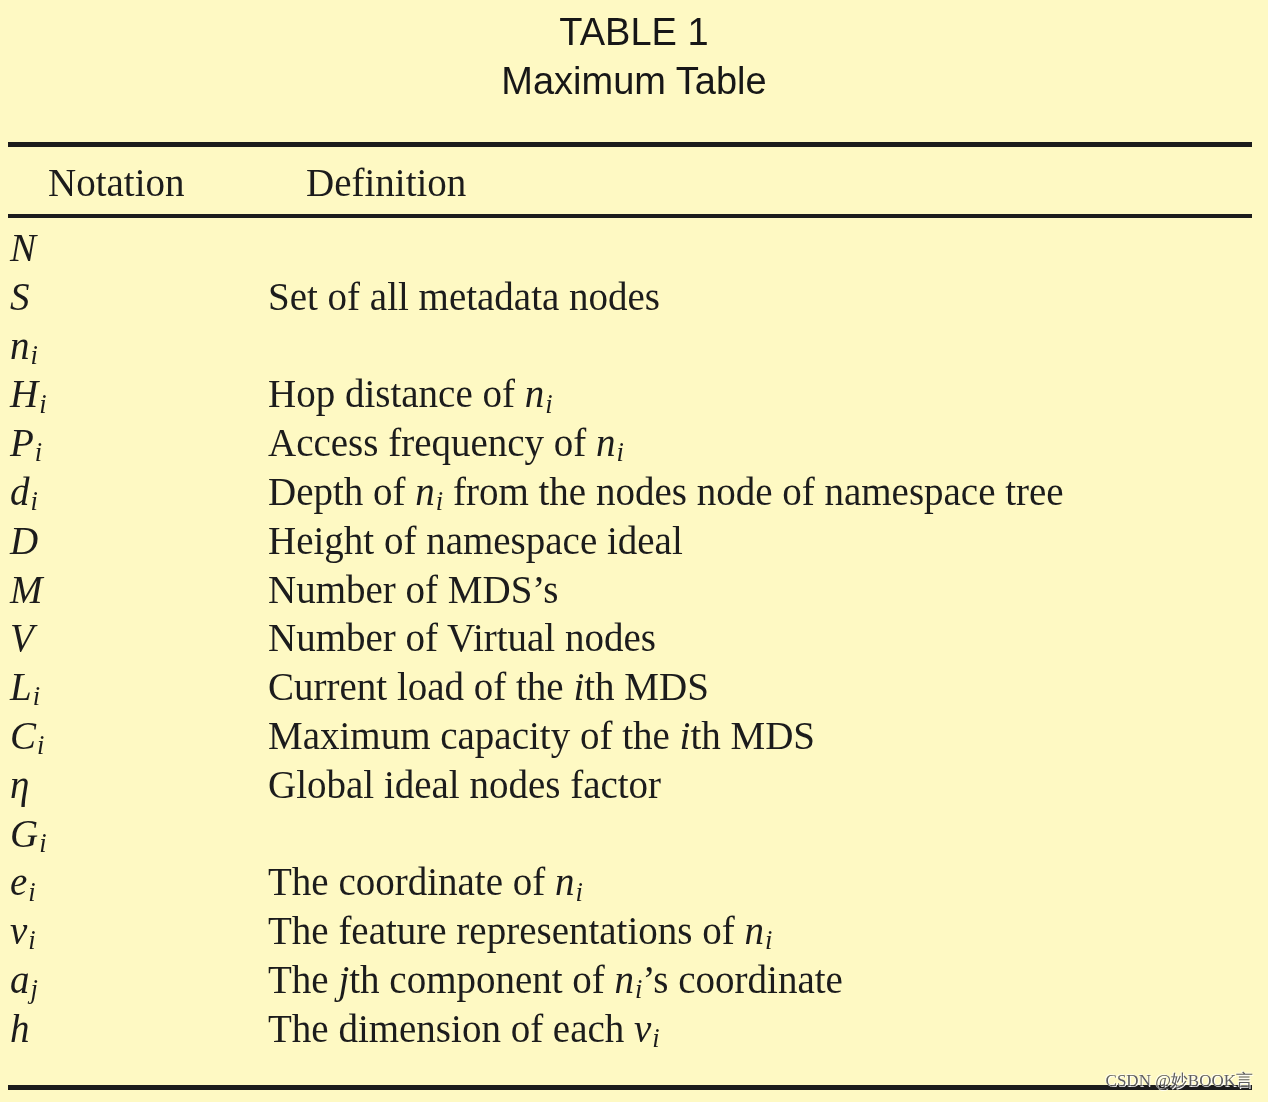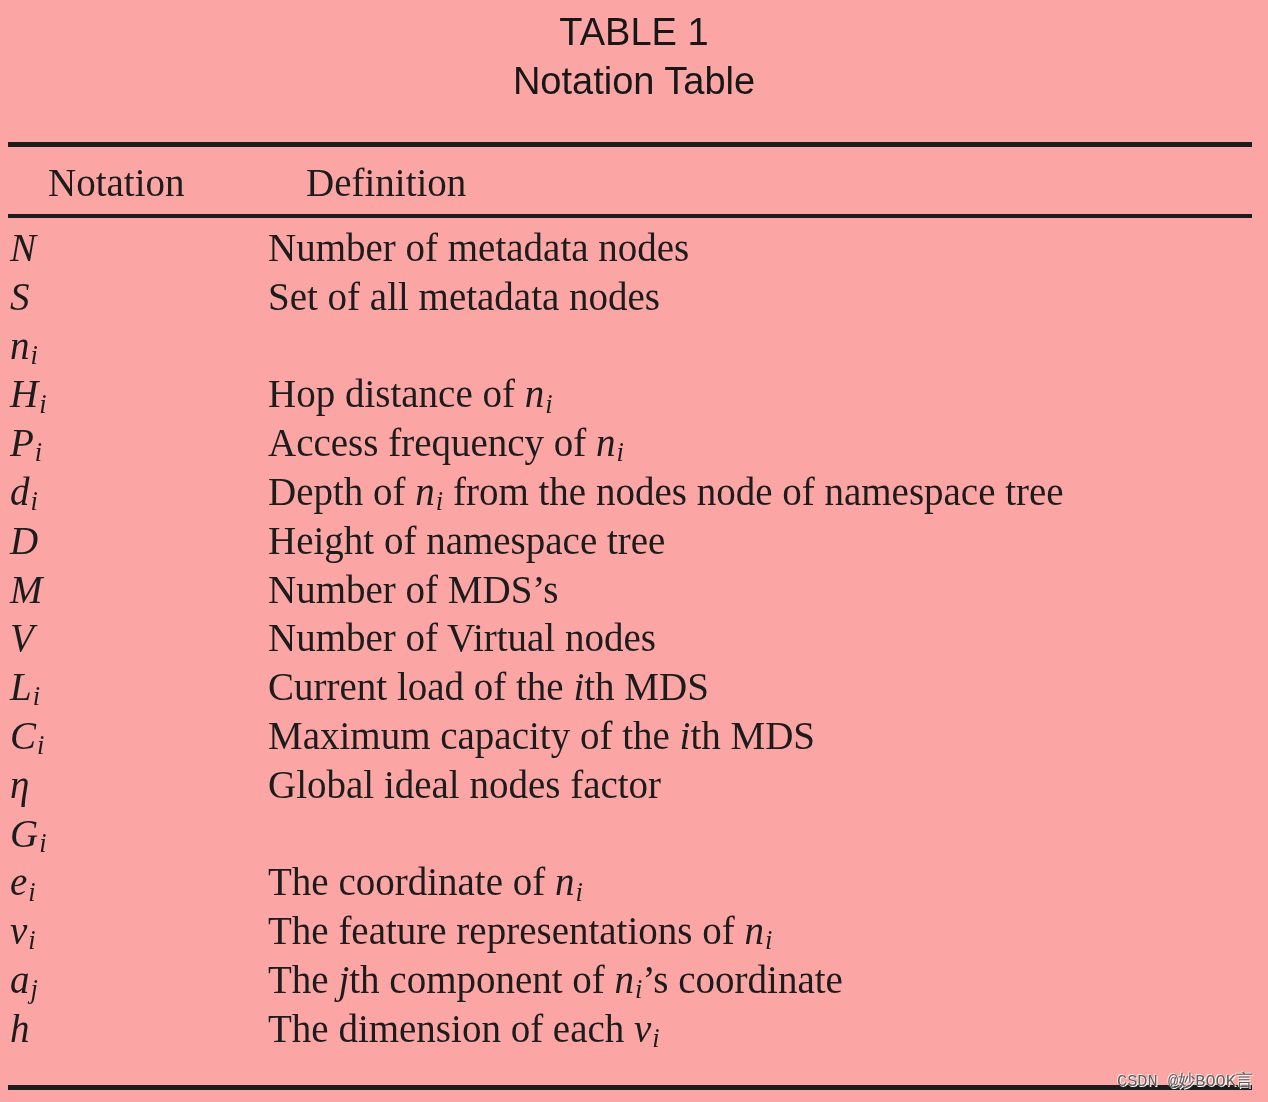--- a/index.html
+++ b/index.html
@@ -1,20 +1,20 @@
 <!DOCTYPE html>
 <html><head>
 <meta charset="utf-8">
 <style>
   html, body { margin: 0; padding: 0; background: #ffffff; }
   .page {
     position: relative;
     width: 1268px;
     height: 1102px;
-    background: #fca5a5;
+    background: #fef9c3;
     overflow: hidden;
     font-family: "Liberation Serif", serif;
     color: #1c1c1c;
   }
   .caption {
     position: absolute;
     top: 8px;
     left: 0;
     width: 100%;
     text-align: center;
@@ -69,49 +69,48 @@
     font-style: italic;
     font-size: 0.68em;
     vertical-align: -0.2em;
     margin-left: 1px;
   }
   .watermark {
     position: absolute;
     top: 1069px;
     right: 15px;
     z-index: 2;
-    font-family: Liberation Mono, monospace;
+    font-family: Liberation Serif, serif;
     font-size: 17px;
     color: #5e5e5e;
     text-shadow: 1px 1px 0 rgba(255,255,255,0.95), -1px -1px 0 rgba(255,255,255,0.7);
   }
 </style>
 </head>
 <body>
 
 <div class="page">
 
   <div class="caption">
     <div>TABLE 1</div>
-    <div>Notation Table</div>
+    <div>Maximum Table</div>
   </div>
 
   <div class="rule rule-top"></div>
 
   <div class="header-row">
     <div class="cell-notation">Notation</div>
     <div class="cell-definition">Definition</div>
   </div>
 
   <div class="rule rule-mid"></div>
 
   <div class="tbody" id="tbody">
       <div class="trow">
         <div class="cell-notation"><span class="mi">N</span></div>
-        <div class="cell-definition"><span class="rm">Number of metadata nodes</span></div>
       </div>
       <div class="trow">
         <div class="cell-notation"><span class="mi">S</span></div>
         <div class="cell-definition"><span class="rm">Set of all metadata nodes</span></div>
       </div>
       <div class="trow">
         <div class="cell-notation"><span class="mi">n</span><span class="msub">i</span></div>
       </div>
       <div class="trow">
         <div class="cell-notation"><span class="mi">H</span><span class="msub">i</span></div>
@@ -120,21 +119,21 @@
       <div class="trow">
         <div class="cell-notation"><span class="mi">P</span><span class="msub">i</span></div>
         <div class="cell-definition"><span class="rm">Access frequency of </span><span class="mi">n</span><span class="msub">i</span></div>
       </div>
       <div class="trow">
         <div class="cell-notation"><span class="mi">d</span><span class="msub">i</span></div>
         <div class="cell-definition"><span class="rm">Depth of </span><span class="mi">n</span><span class="msub">i</span><span class="rm"> from the nodes node of namespace tree</span></div>
       </div>
       <div class="trow">
         <div class="cell-notation"><span class="mi">D</span></div>
-        <div class="cell-definition"><span class="rm">Height of namespace tree</span></div>
+        <div class="cell-definition"><span class="rm">Height of namespace ideal</span></div>
       </div>
       <div class="trow">
         <div class="cell-notation"><span class="mi">M</span></div>
         <div class="cell-definition"><span class="rm">Number of MDS’s</span></div>
       </div>
       <div class="trow">
         <div class="cell-notation"><span class="mi">V</span></div>
         <div class="cell-definition"><span class="rm">Number of Virtual nodes</span></div>
       </div>
       <div class="trow">

